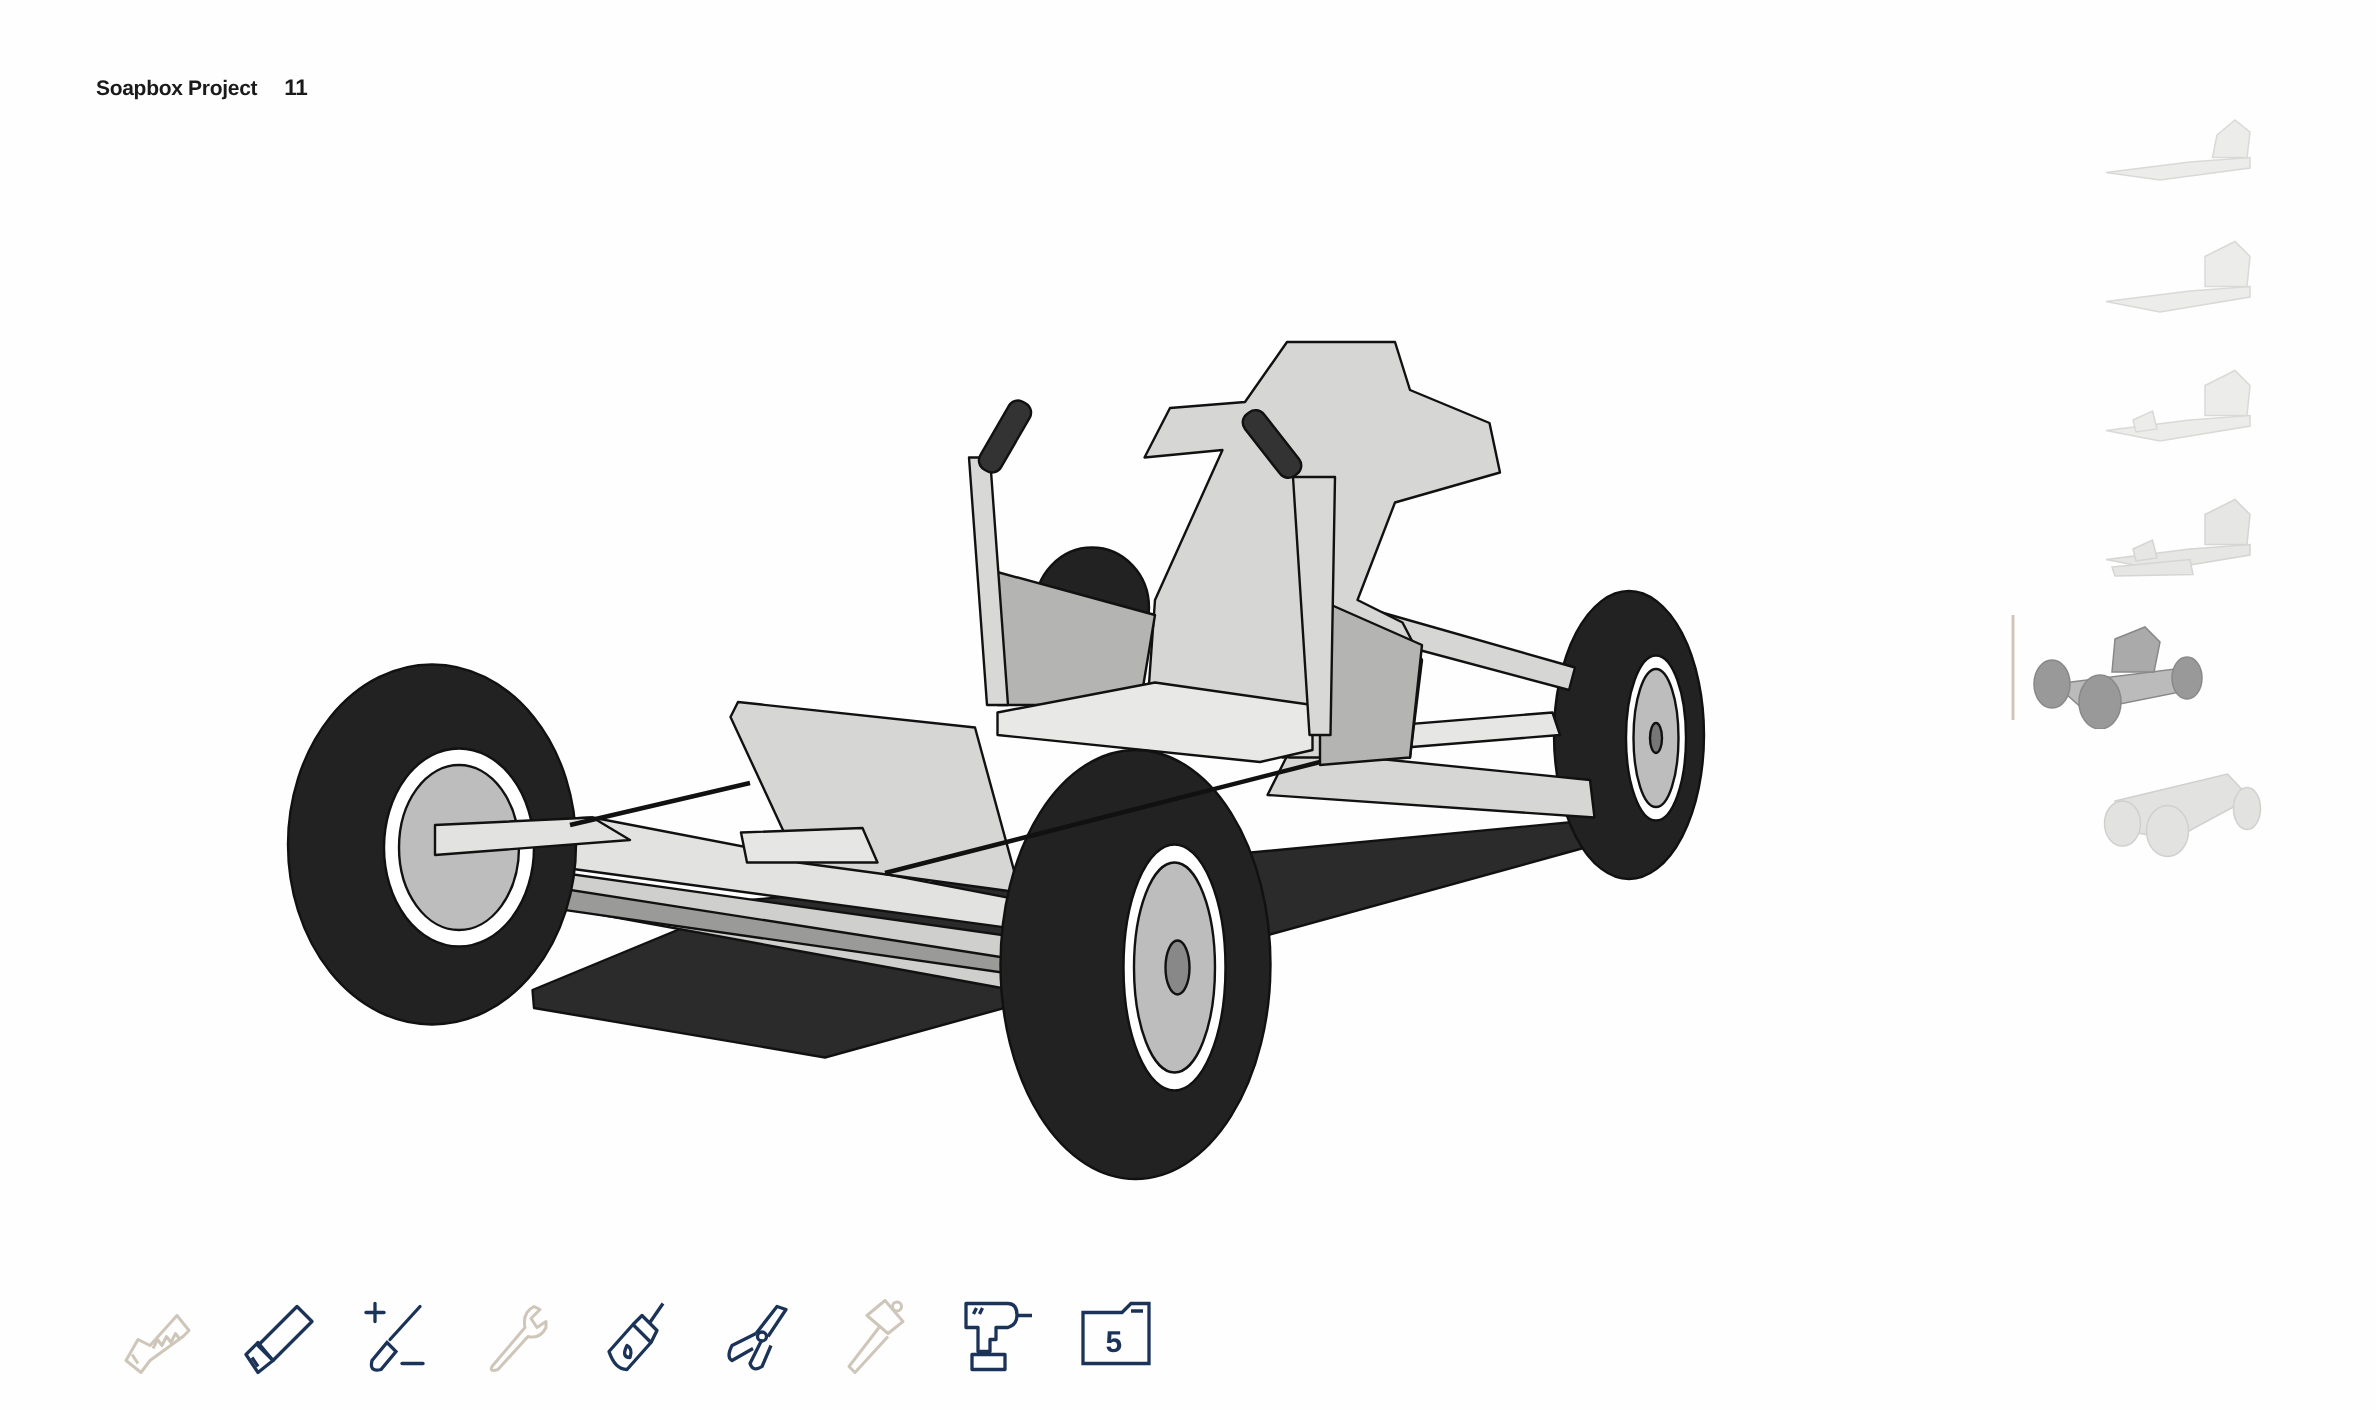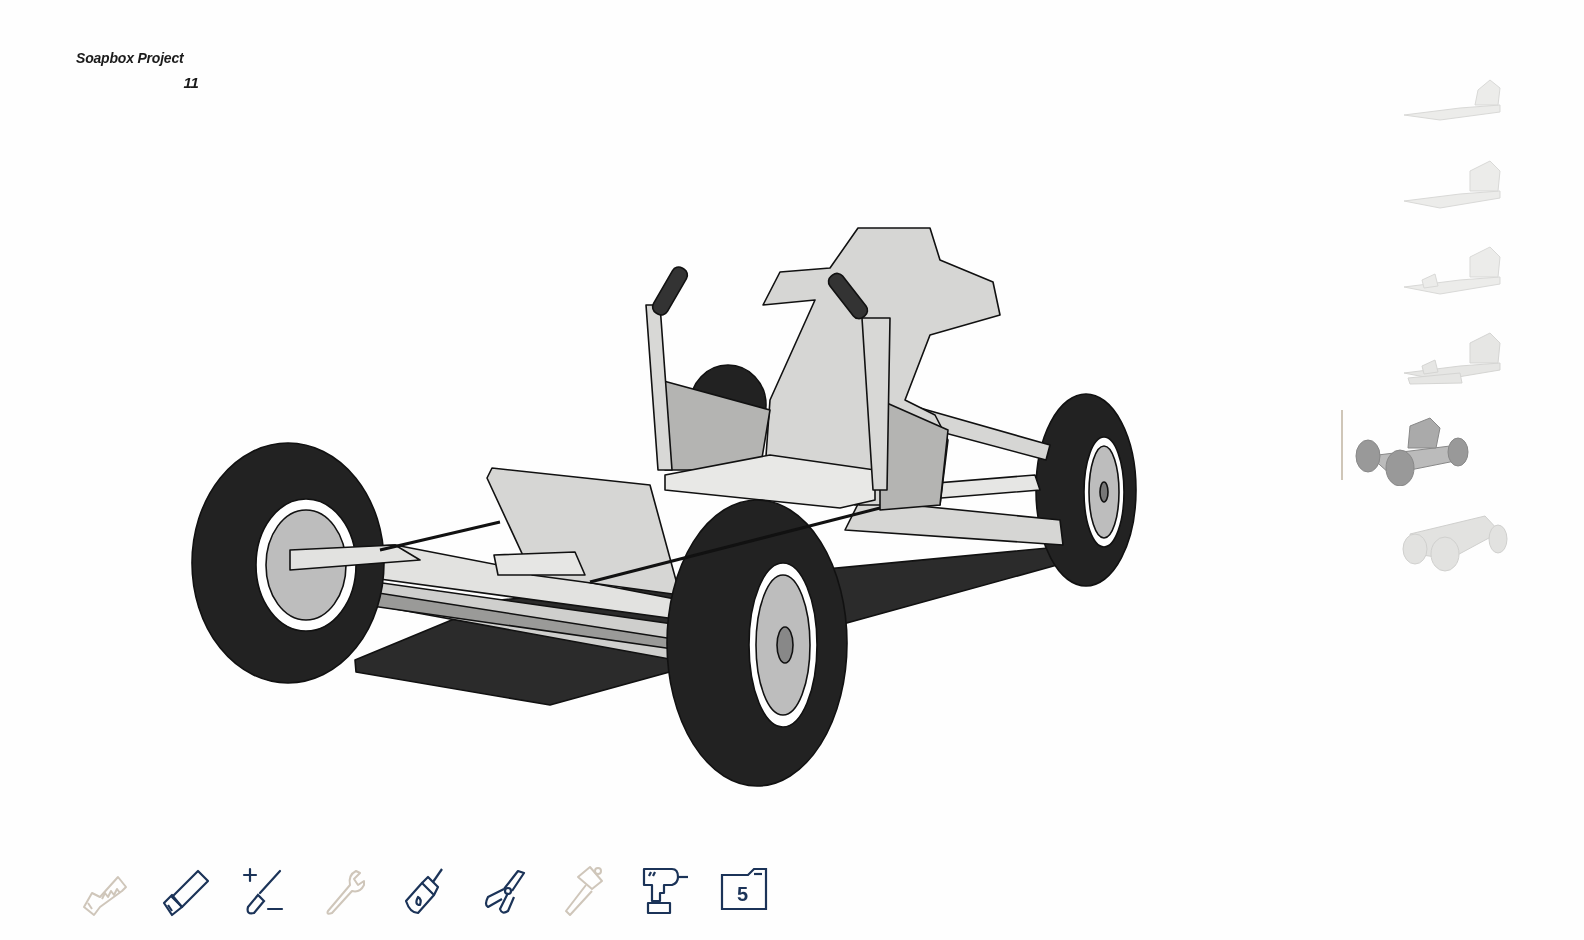--- a/index.html
+++ b/index.html
@@ -1,18 +1,18 @@
 <!DOCTYPE html>
 <html><head>
 <meta charset="utf-8">
 <style>
   html,body{margin:0;padding:0;background:#fefefe;}
   body{width:1584px;height:940px;position:relative;overflow:hidden;font-family:"Liberation Sans",sans-serif;color:#1a1a1a;}
-  .header{position:absolute;left:76px;top:50px;font-size:14px;font-weight:bold;letter-spacing:-0.2px;display:flex;gap:0;font-style:italic;}
-  .header .pg{font-size:15px;margin-top:24px;}
+  .header{position:absolute;left:64px;top:50px;font-size:14px;font-weight:bold;letter-spacing:-0.2px;display:flex;gap:18px;}
+  .header .pg{font-size:15px;}
   .stage{position:absolute;left:180px;top:220px;width:980px;height:580px;}
   .thumbs{position:absolute;left:1340px;top:60px;width:190px;}
   .thumb{position:absolute;left:0;width:190px;height:80px;cursor:pointer;}
   .thumb svg{position:absolute;right:20px;top:0;}
   .thumb.active .bar{position:absolute;left:1px;top:-6px;width:2px;height:70px;background:#cfc6b8;}
   .toolbar{position:absolute;left:76px;top:862px;height:56px;display:flex;align-items:center;}
   .tool{width:80px;height:56px;display:flex;align-items:center;justify-content:flex-start;padding-left:2px;box-sizing:border-box;cursor:pointer;}
   .tool svg{width:54px;height:54px;}
   .dim{stroke:#cfc6ba;}
   .act{stroke:#1b3358;}

